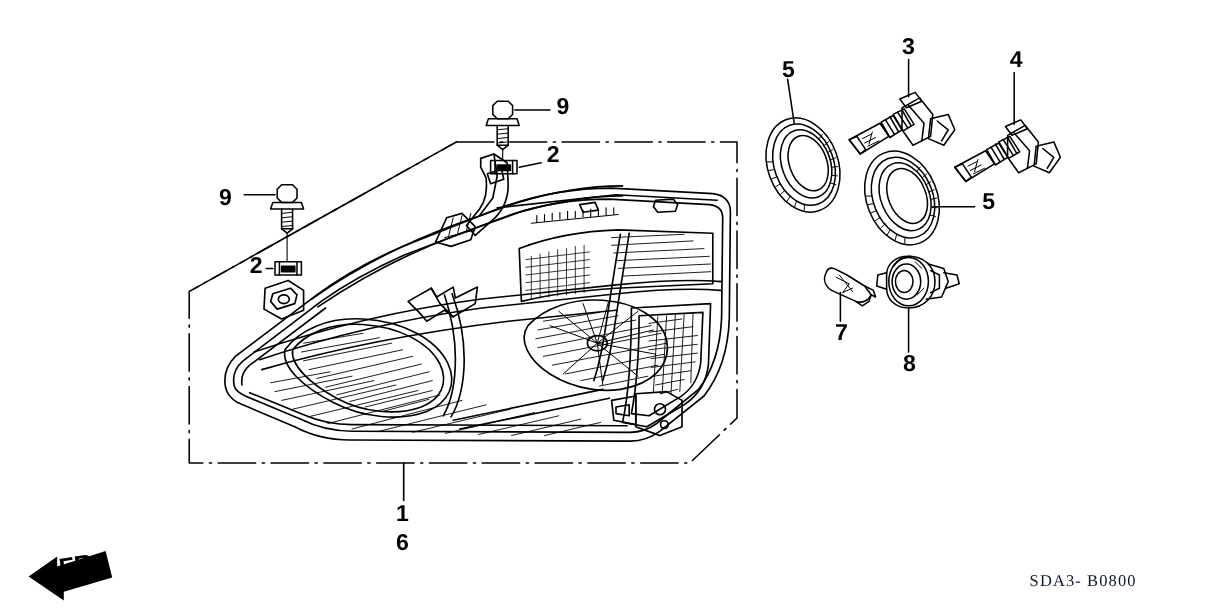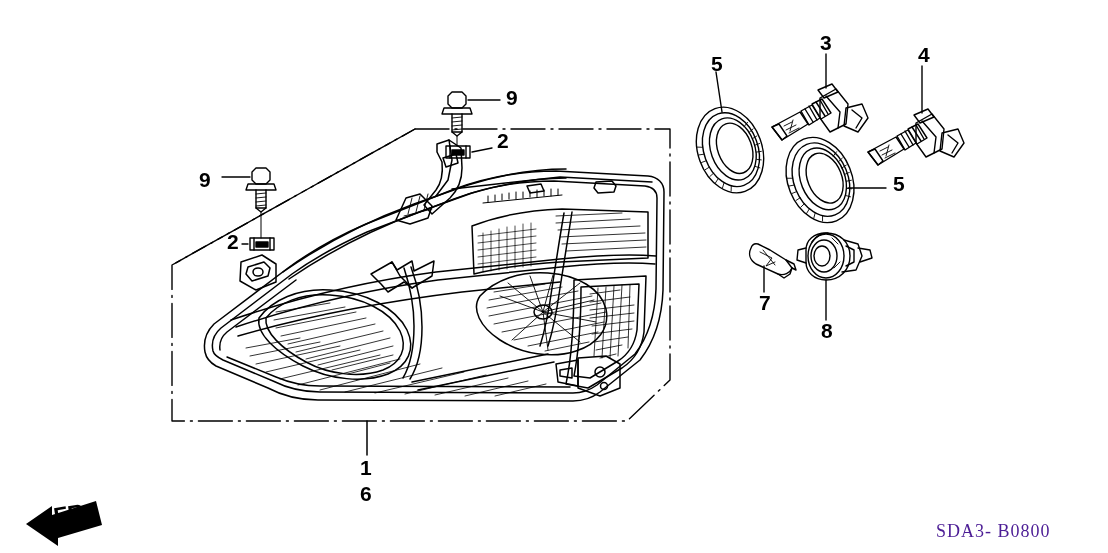--- a/index.html
+++ b/index.html
@@ -29,23 +29,23 @@
     font-size: 21px;
     font-weight: 700;
     color: #000000;
     line-height: 1;
     white-space: nowrap;
     user-select: none;
   }
   .partno {
     position: absolute;
     font-family: "Liberation Serif", serif;
-    font-size: 18px;
+    font-size: 15px;
     letter-spacing: 1px;
-    color: #4c1d95;
+    color: #0f172a;
     white-space: nowrap;
   }
   .frlabel {
     position: absolute;
     font-family: "Liberation Sans", sans-serif;
     font-size: 23px;
     font-weight: 700;
     font-style: normal;
     color: #000000;
     white-space: nowrap;

